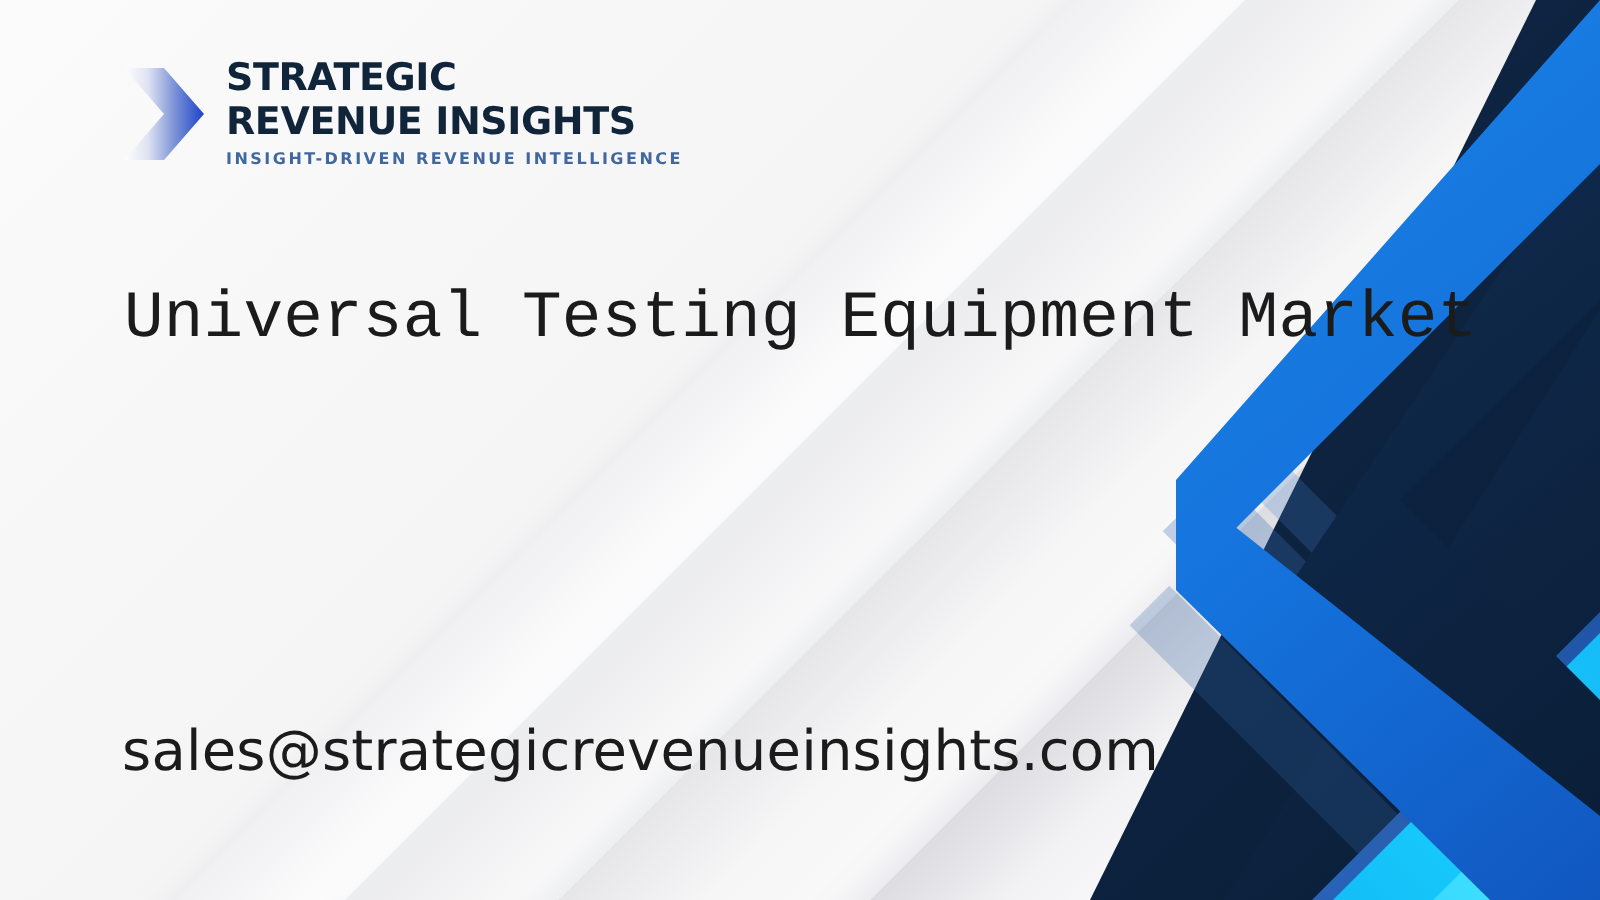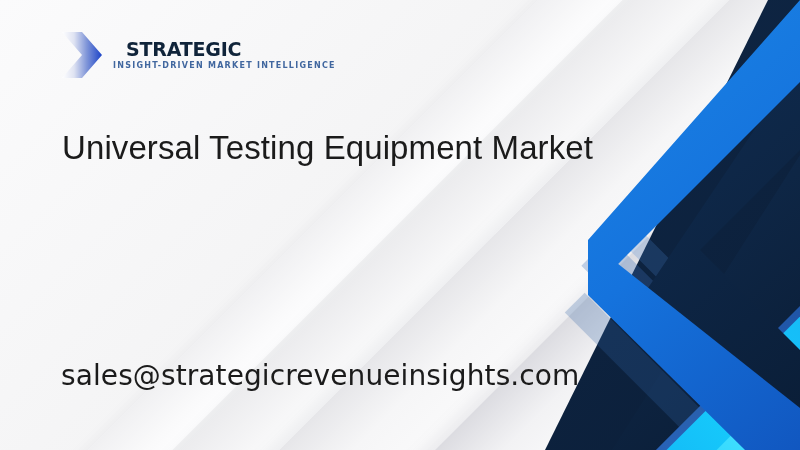--- a/index.html
+++ b/index.html
@@ -178,38 +178,37 @@
     gap: 9px;
   }
   .logo-mark { width: 44px; height: 50px; display: block; }
   .logo-text { display: flex; flex-direction: column; line-height: 1; }
   .logo-line1, .logo-line2 {
     font-family: "DejaVu Sans", sans-serif;
     font-weight: bold;
     color: #10243a;
     font-size: 19px;
     letter-spacing: -0.2px;
-    margin-left: 13px;
   }
   .logo-line1 { margin-bottom: 3px; }
   .logo-line2 { margin-bottom: 5px; }
   .logo-tagline {
     font-family: "DejaVu Sans", sans-serif;
     font-size: 8px;
     font-weight: bold;
     color: #41679f;
     letter-spacing: 1.25px;
   }
 
   
   .title {
     position: absolute;
     left: 62px;
-    top: 129px;
-    font-family: Liberation Sans, sans-serif;
+    top: 141px;
+    font-family: Liberation Mono, monospace;
     font-weight: normal;
     font-size: 33px;
     color: #1b1b1b;
     letter-spacing: 0.1px;
     white-space: nowrap;
   }
   .email {
     position: absolute;
     left: 61px;
     top: 359px;
@@ -257,21 +256,22 @@
           <stop offset="0%" stop-color="#ffffff"></stop>
           <stop offset="30%" stop-color="#dfe3f2"></stop>
           <stop offset="62%" stop-color="#7f95d8"></stop>
           <stop offset="100%" stop-color="#1b43c8"></stop>
         </linearGradient>
       </defs>
       <path d="M2 2 L22 2 L42 25 L22 48 L2 48 L22 25 Z" fill="url(#markGrad)"></path>
     </svg>
     <div class="logo-text">
       <span class="logo-line1">STRATEGIC</span>
-      <span class="logo-tagline">INSIGHT-DRIVEN MARKET INTELLIGENCE</span>
+      <span class="logo-line2">REVENUE INSIGHTS</span>
+      <span class="logo-tagline">INSIGHT-DRIVEN REVENUE INTELLIGENCE</span>
     </div>
   </div>
 
   <div class="title">Universal Testing Equipment Market</div>
 
   <div class="email">sales@strategicrevenueinsights.com</div>
 
 </div>
 
 </body></html>

